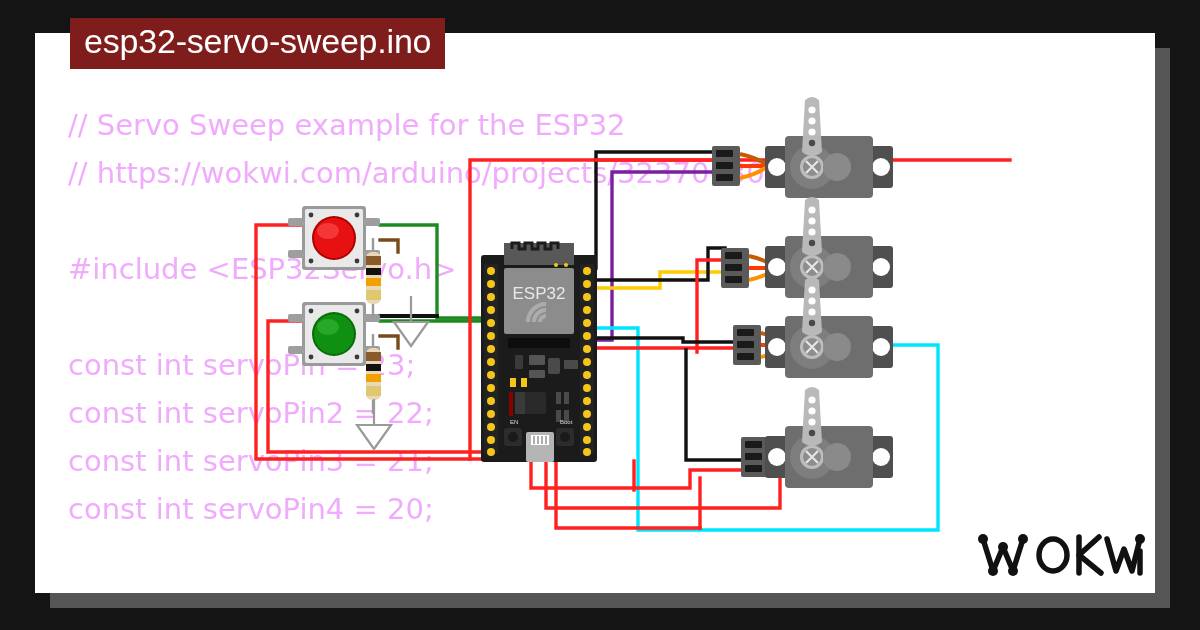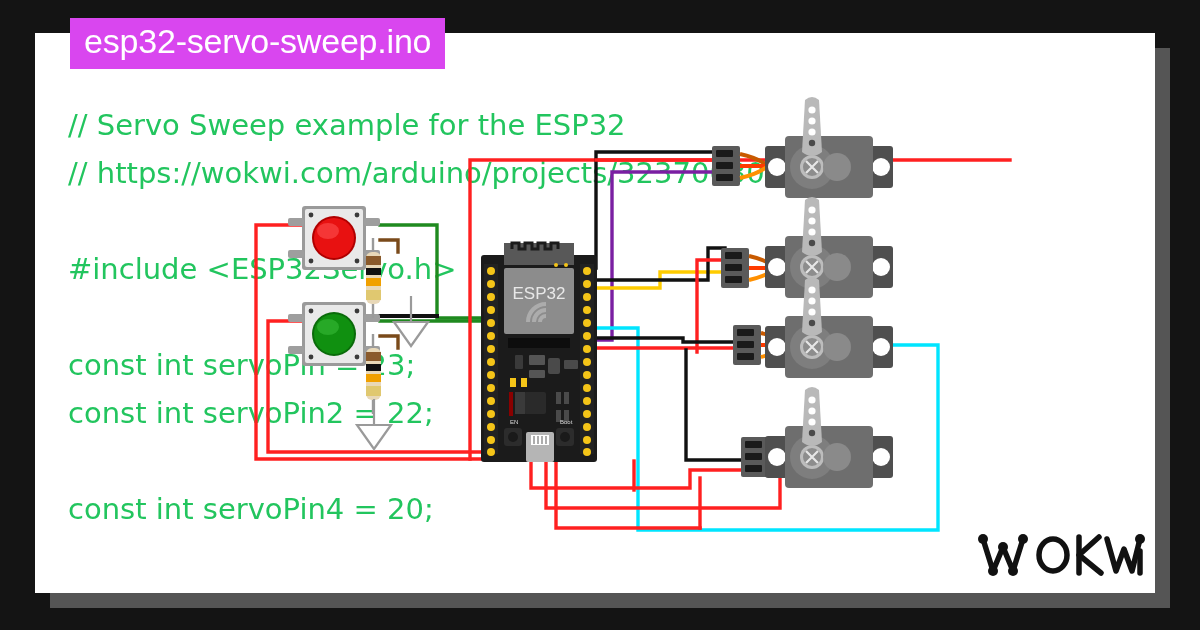--- a/index.html
+++ b/index.html
@@ -17,38 +17,38 @@
   }
   #canvas {
     position:absolute; left:35px; top:33px;
     width:1120px; height:560px;
     background:#ffffff;
     overflow:hidden;
   }
   
   #title-chip {
     position:absolute; left:70px; top:18px;
-    background:#d946ef;
+    background:#7f1d1d;
     color:#ffffff;
     padding:6px 14px 9px 14px;
     font-size:34px;
     line-height:1.05;
     letter-spacing:-0.2px;
     white-space:nowrap;
     z-index:40;
   }
   
   #code {
     position:absolute; left:0; top:0; width:1200px; height:630px;
     z-index:5; pointer-events:none;
   }
   .code-line {
     position:absolute;
     left:68px;
-    color:#22c55e;
+    color:#f0abfc;
     font-size:29px;
     font-family:"DejaVu Sans", sans-serif;
     white-space:nowrap;
     letter-spacing:0px;
   }
   
   #diagram { position:absolute; left:0; top:0; width:1200px; height:630px; z-index:10; }
   
   #wokwi-logo {
     position:absolute; right:55px; bottom:45px;
@@ -60,20 +60,21 @@
 
 <div id="shadow"></div>
 <div id="canvas"></div>
 
 <div id="code">
   <div class="code-line" style="top:108px">// Servo Sweep example for the ESP32</div>
   <div class="code-line" style="top:156px">// https://wokwi.com/arduino/projects/323706309460</div>
   <div class="code-line" style="top:252px">#include &lt;ESP32Servo.h&gt;</div>
   <div class="code-line" style="top:348px">const int servoPin = 23;</div>
   <div class="code-line" style="top:396px">const int servoPin2 = 22;</div>
+  <div class="code-line" style="top:444px">const int servoPin3 = 21;</div>
   <div class="code-line" style="top:492px">const int servoPin4 = 20;</div>
 </div>
 
 <svg id="diagram" viewBox="0 0 1200 630">
   <defs>
     <g id="servo-glyph">
 
       <rect x="0" y="18" width="128" height="42" rx="3" fill="#4f4f4f"></rect>
       <circle cx="12" cy="39" r="9" fill="#ffffff"></circle>
       <circle cx="116" cy="39" r="9" fill="#ffffff"></circle>

